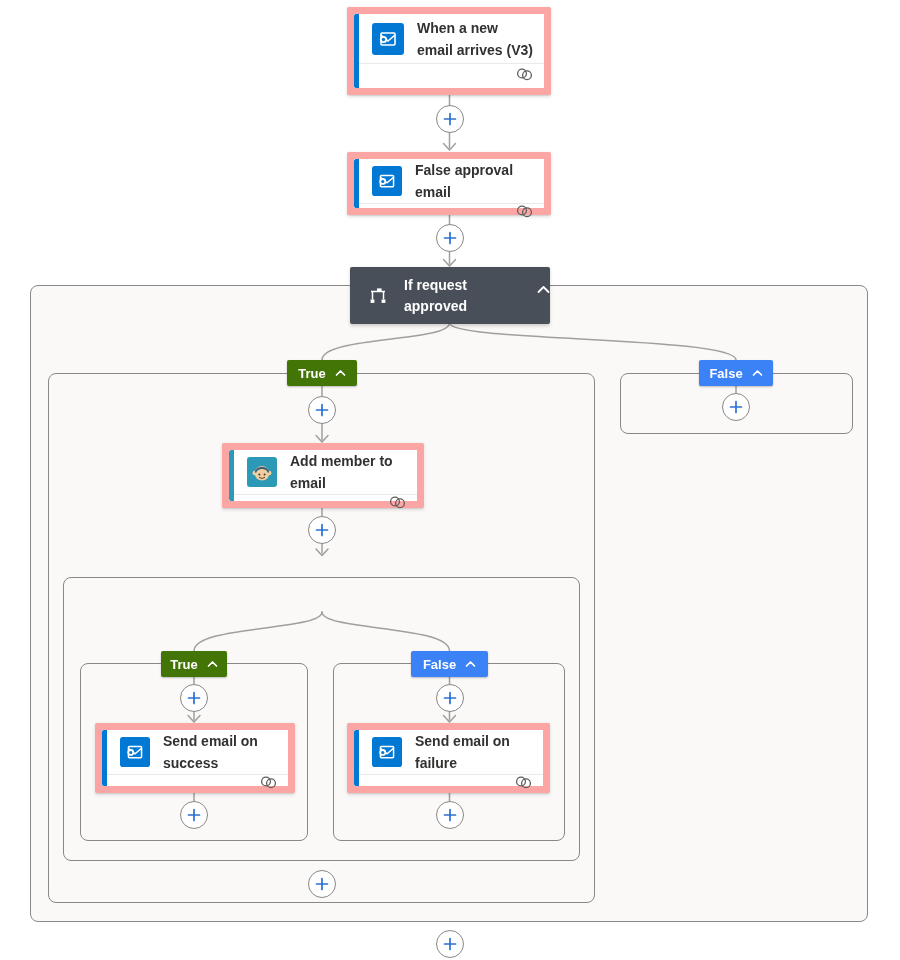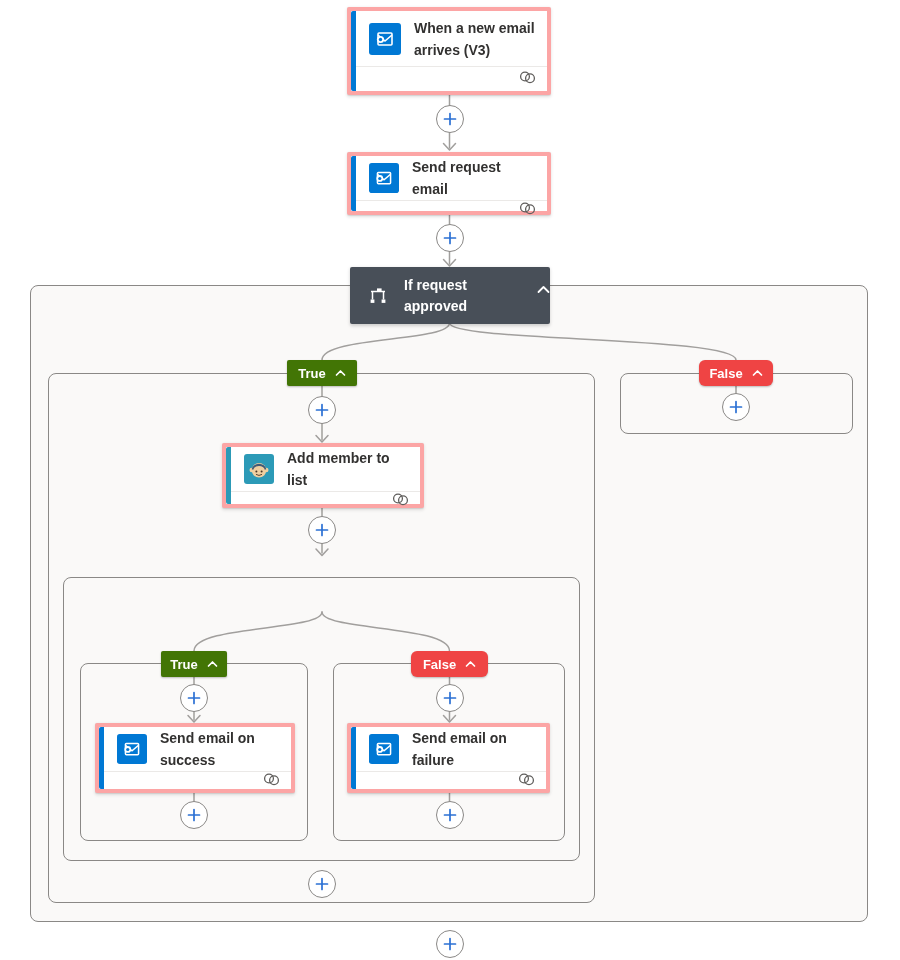--- a/index.html
+++ b/index.html
@@ -5,21 +5,21 @@
   html,body{margin:0;padding:0;background:#ffffff;font-family:"Liberation Sans","DejaVu Sans",sans-serif;}
   #canvas{position:relative;width:900px;height:960px;background:#ffffff;overflow:hidden;}
 
   
   .scope{position:absolute;background:#faf9f8;border:1.5px solid #8a8886;border-radius:8px;box-sizing:border-box;}
 
   
   #connectors{position:absolute;left:0;top:0;pointer-events:none;}
 
   
-  .card{position:absolute;background:#ffffff;border:4px solid #fca5a5;border-radius:2px;
+  .card{position:absolute;background:#ffffff;border:7px solid #fca5a5;border-radius:2px;
         box-shadow:0 1.2px 3.6px rgba(0,0,0,.12),0 .3px .9px rgba(0,0,0,.08);
         display:flex;box-sizing:border-box;cursor:pointer;}
   .accent{width:5px;flex:0 0 5px;border-radius:2px 0 0 2px;}
   .card-main{flex:1;display:flex;flex-direction:column;min-width:0;}
   .card-header{flex:1;display:flex;align-items:center;gap:13px;padding:0 10px 0 13px;}
   .app-icon{flex:0 0 auto;display:flex;align-items:center;justify-content:center;}
   .card-title{font-size:14px;font-weight:700;color:#323130;line-height:22px;}
   .card-footer{height:24px;border-top:1px solid #ebe9e7;display:flex;align-items:center;
                justify-content:flex-end;padding-right:10px;}
 
@@ -28,21 +28,21 @@
              box-shadow:0 1.2px 3.6px rgba(0,0,0,.18);display:flex;align-items:center;
              gap:14px;padding:0 0 0 16px;box-sizing:border-box;cursor:pointer;}
   .cond-title{flex:1;font-size:14px;font-weight:700;line-height:21px;}
   .cond-chevron{align-self:flex-start;margin-top:13px;cursor:pointer;}
 
   
   .badge{position:absolute;height:26px;border-radius:2px;display:flex;align-items:center;
          justify-content:center;gap:9px;color:#ffffff;font-size:13px;font-weight:700;
          box-shadow:0 1px 2px rgba(0,0,0,.25);box-sizing:border-box;cursor:pointer;}
   .badge-true{background:#427505;}
-  .badge-false{background:#ef4444;border-radius:6px;}
+  .badge-false{background:#3b82f6;}
 
   
   .plus{position:absolute;width:28px;height:28px;border-radius:50%;background:#ffffff;
         border:1px solid #8a8886;display:flex;align-items:center;justify-content:center;
         box-sizing:border-box;cursor:pointer;}
 </style>
 </head>
 <body>
 
 <div id="canvas">
@@ -116,21 +116,21 @@
       <div class="card-header">
         <span class="app-icon">
           <svg width="30" height="30" viewBox="0 0 32 32">
               <rect width="32" height="32" rx="3" fill="#0078d4"></rect>
               <rect x="9" y="10" width="14" height="12" rx="1" fill="none" stroke="#fff" stroke-width="1.6"></rect>
               <path d="M9,12 L16,18 L23,12" fill="none" stroke="#fff" stroke-width="1.6"></path>
               <circle cx="11.5" cy="16.5" r="3.6" fill="#fff"></circle>
               <circle cx="11.5" cy="16.5" r="1.7" fill="#0078d4"></circle>
             </svg>
         </span>
-        <span class="card-title">Send request email</span>
+        <span class="card-title">False approval email</span>
       </div>
       <div class="card-footer">
         <span>
           <svg width="19" height="15" viewBox="0 0 19 15">
               <circle cx="7" cy="6.5" r="4.4" fill="none" stroke="#5f5d5b" stroke-width="1.3"></circle>
               <circle cx="12" cy="8.2" r="4.4" fill="none" stroke="#5f5d5b" stroke-width="1.3"></circle>
             </svg>
         </span>
       </div>
     </div>
@@ -198,21 +198,21 @@
               <rect width="30" height="30" rx="3" fill="#2c9ab7"></rect>
               <circle cx="7.8" cy="16" r="2.3" fill="#f0cfa0"></circle>
               <circle cx="22.2" cy="16" r="2.3" fill="#f0cfa0"></circle>
               <circle cx="15" cy="16.3" r="7.3" fill="#f0cfa0"></circle>
               <path d="M7.7,15.2 a7.4,6.4 0 0 1 14.6,0 l-1.5,0.6 a6,5 0 0 0 -11.6,0 z" fill="#3f5b78"></path>
               <circle cx="12.4" cy="17.4" r="1" fill="#4a3626"></circle>
               <circle cx="17.6" cy="17.4" r="1" fill="#4a3626"></circle>
               <path d="M12.3,20.6 q2.7,1.9 5.4,0" stroke="#4a3626" stroke-width="0.9" fill="none" stroke-linecap="round"></path>
             </svg>
         </span>
-        <span class="card-title">Add member to list</span>
+        <span class="card-title">Add member to email</span>
       </div>
       <div class="card-footer">
         <span>
           <svg width="19" height="15" viewBox="0 0 19 15">
               <circle cx="7" cy="6.5" r="4.4" fill="none" stroke="#5f5d5b" stroke-width="1.3"></circle>
               <circle cx="12" cy="8.2" r="4.4" fill="none" stroke="#5f5d5b" stroke-width="1.3"></circle>
             </svg>
         </span>
       </div>
     </div>

